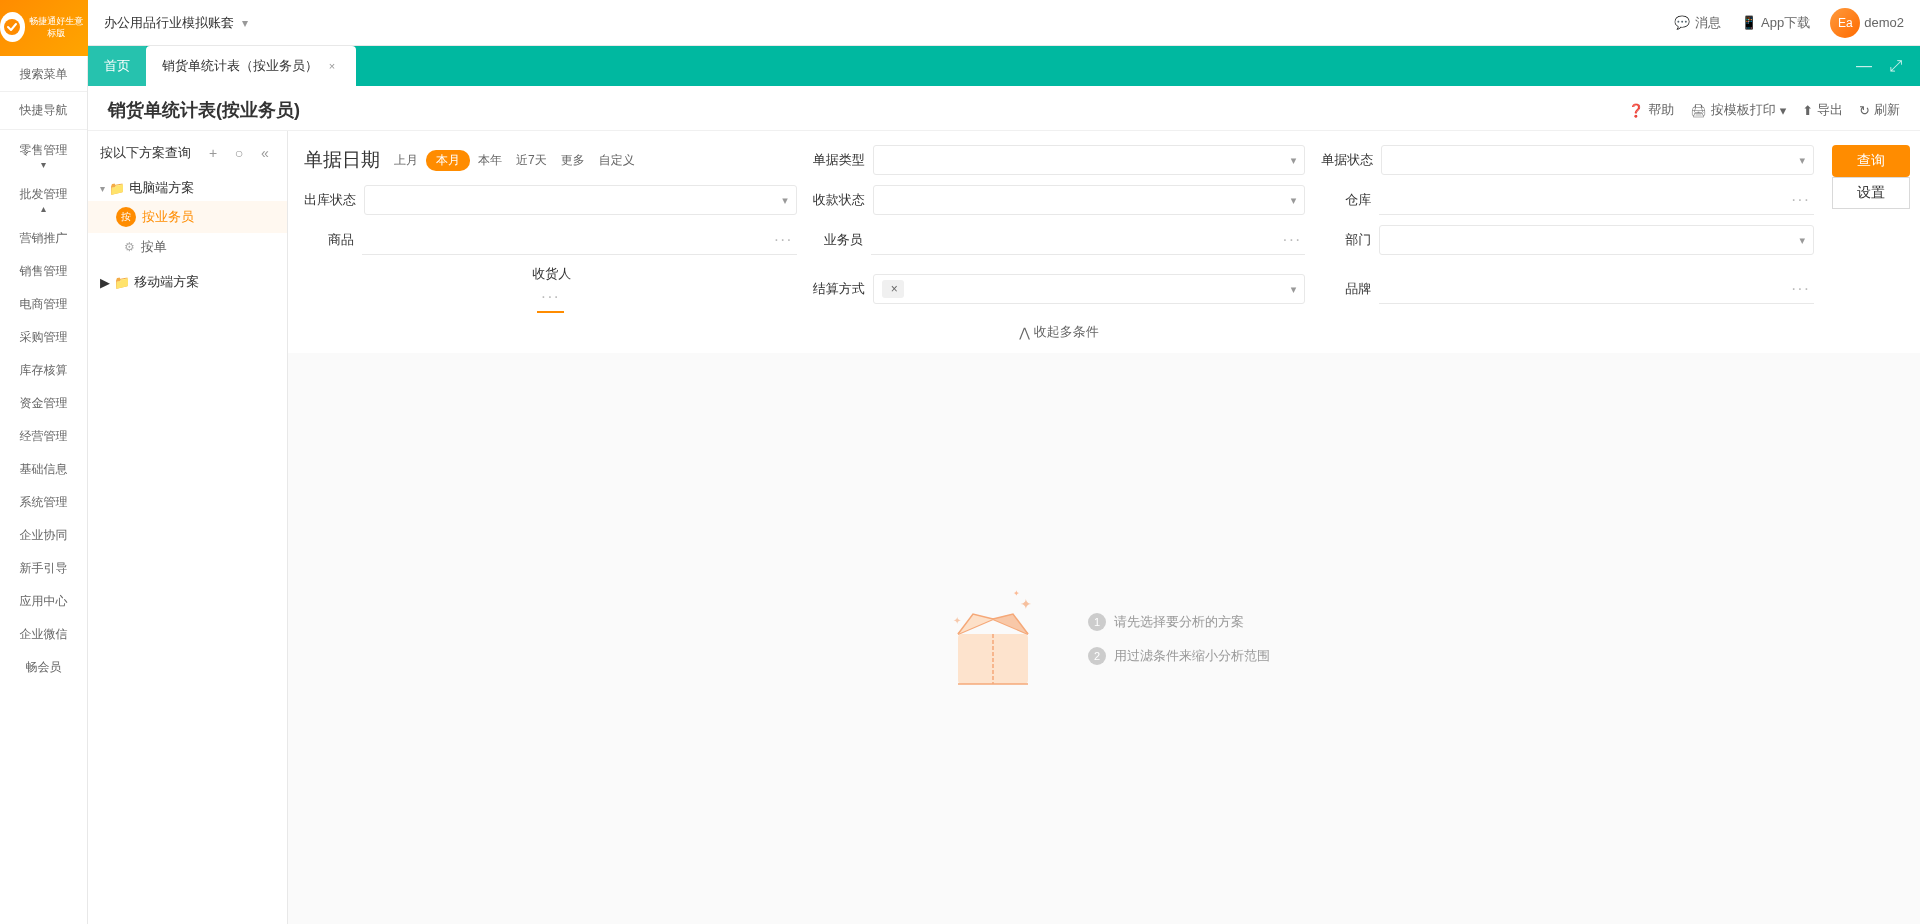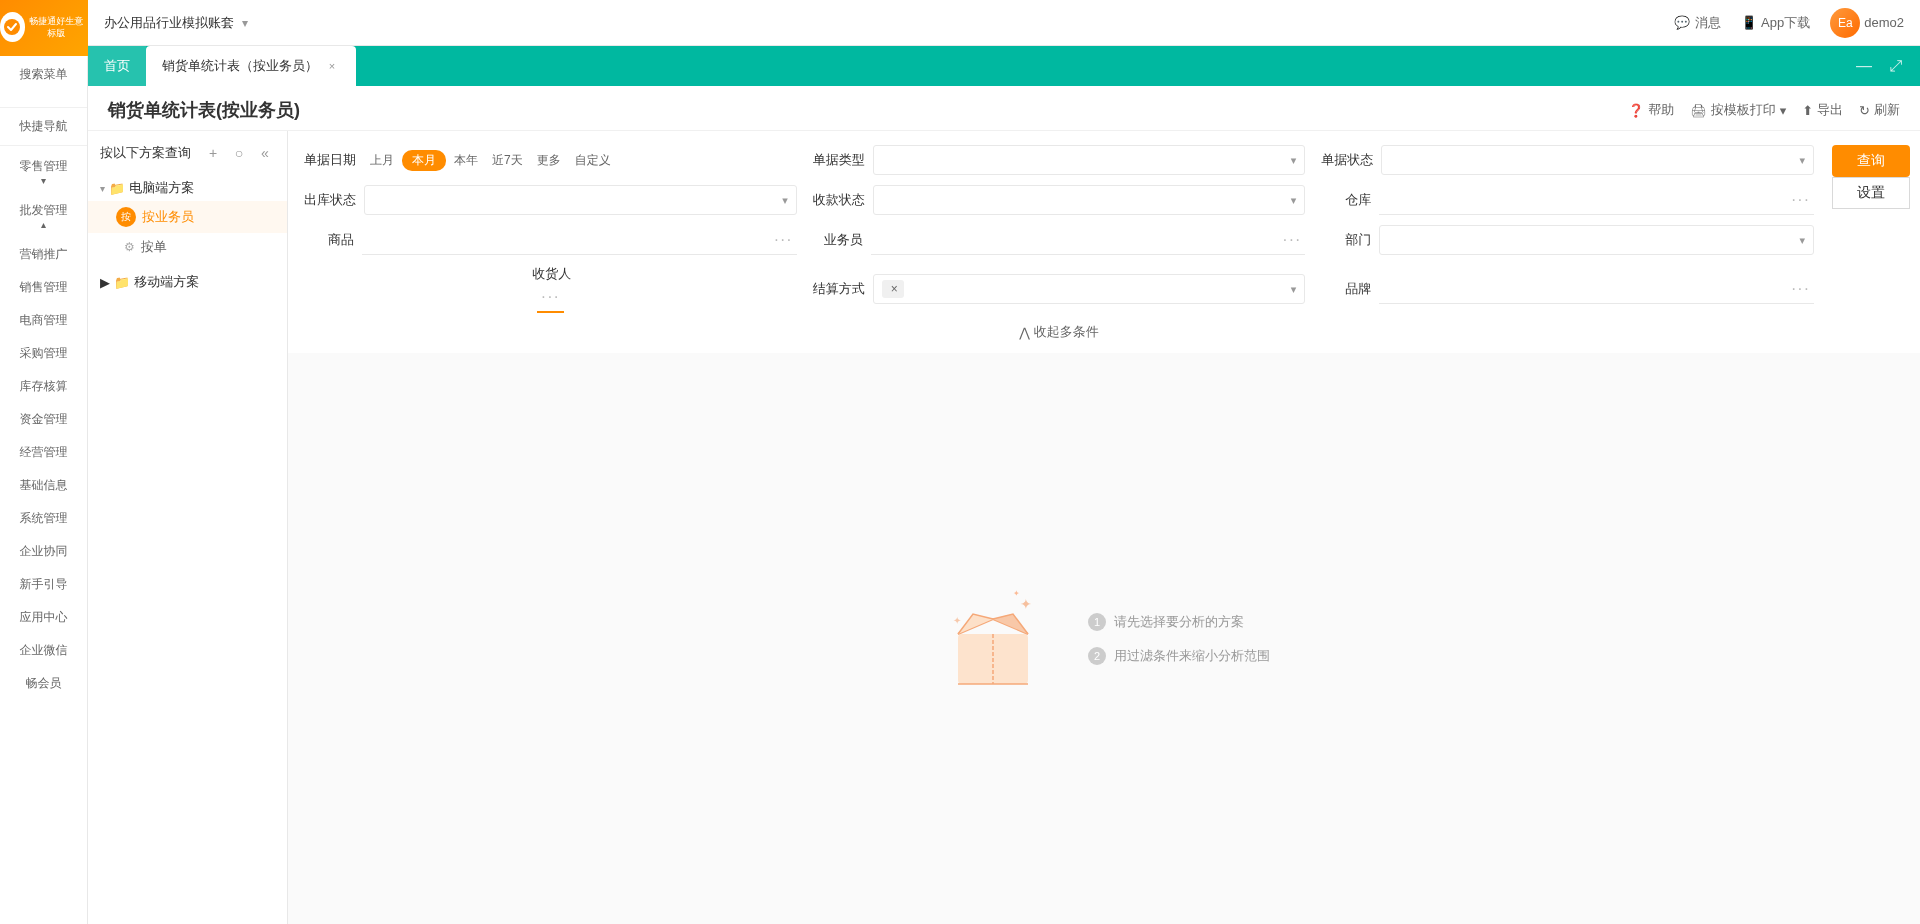--- a/index.html
+++ b/index.html
@@ -82,21 +82,21 @@
     <div class="logo-icon">
       <svg viewBox="0 0 20 20" fill="none">
         <circle cx="10" cy="10" r="8" fill="#ff8c00"></circle>
         <path d="M6 10 L9 13 L14 7" stroke="#fff" stroke-width="2" stroke-linecap="round" stroke-linejoin="round"></path>
       </svg>
     </div>
     <div class="logo-text" style="font-size:9px;line-height:1.3;">畅捷通好生意
 标版</div>
   </div>
 
-  <div class="sidebar-search" style="padding:10px 0 24px;">
+  <div class="sidebar-search" style="padding:10px 0 8px;">
     <span>搜索菜单</span>
   </div>
 
   <div class="sidebar-nav" style="padding:8px 0;">
     <span>快捷导航</span>
   </div>
 
   <div class="sidebar-menu">
     <div class="sidebar-item">
       <span class="item-label">零售管理</span>
@@ -253,21 +253,21 @@
       </div>
 
       <div class="right-panel">
 
         <div style="display:flex;">
           <div style="flex:1;">
 
             <div style="display:grid; grid-template-columns:1fr 1fr 1fr; padding:14px 16px 0 16px; gap:0 16px;">
 
               <div style="display:flex; align-items:center;">
-                <span style="font-size:13px;color:#333;white-space:nowrap;padding-right:8px;min-width:58px;text-align:right;">单据日期</span>
+                <span style="font-size:19px;color:#333;white-space:nowrap;padding-right:8px;min-width:58px;text-align:right;">单据日期</span>
                 <div style="flex:1;display:flex;flex-direction:column;">
                   <div style="display:flex;align-items:center;gap:2px;height:30px;">
                     <span style="padding:2px 6px;font-size:12px;color:#666;cursor:pointer;">上月</span>
                     <span style="padding:2px 10px;font-size:12px;color:#fff;background:#ff8c00;border-radius:10px;cursor:pointer;">本月</span>
                     <span style="padding:2px 6px;font-size:12px;color:#666;cursor:pointer;">本年</span>
                     <span style="padding:2px 6px;font-size:12px;color:#666;cursor:pointer;">近7天</span>
                     <span style="padding:2px 6px;font-size:12px;color:#666;cursor:pointer;">更多</span>
                     <span style="padding:2px 6px;font-size:12px;color:#666;cursor:pointer;">自定义</span>
                   </div>
                 </div>

